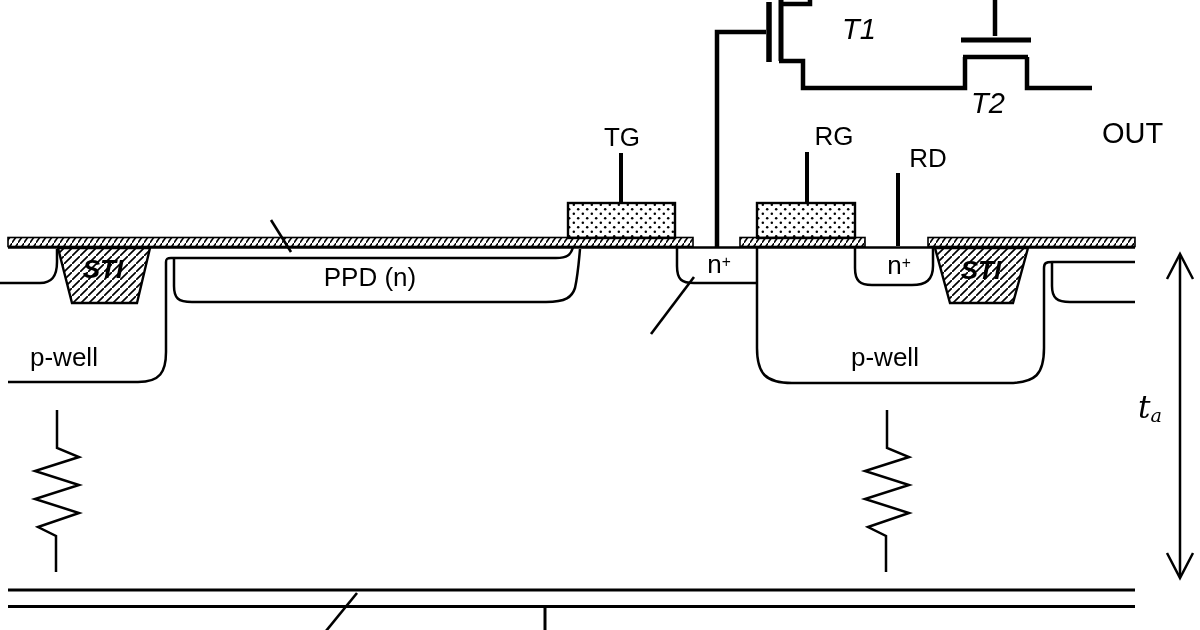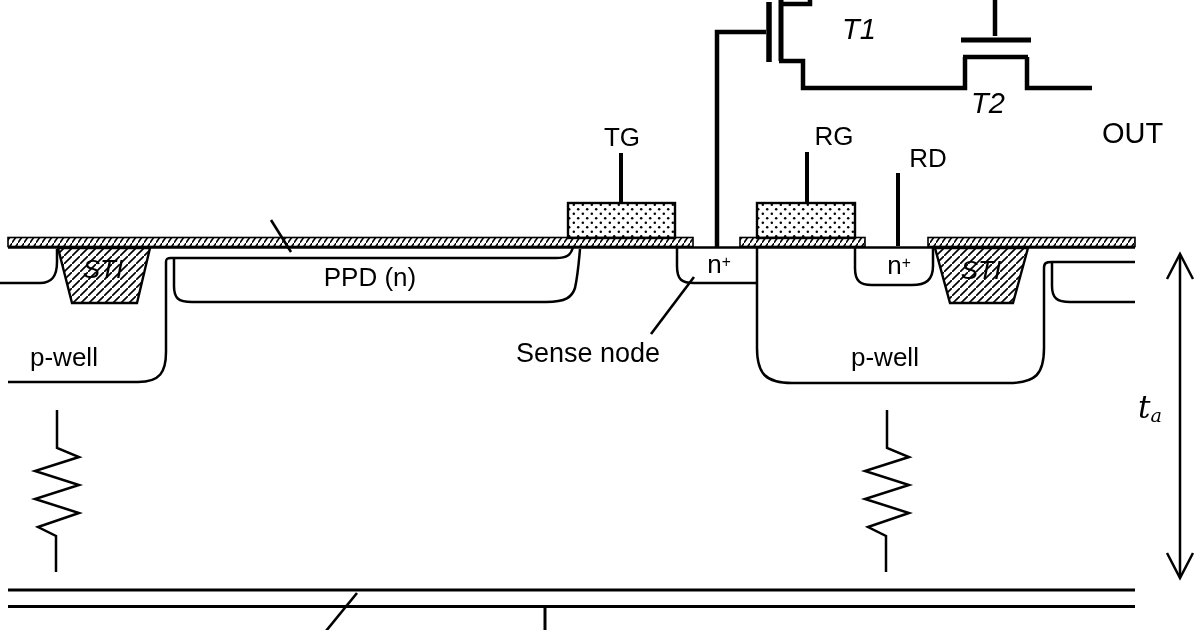--- a/index.html
+++ b/index.html
@@ -7,21 +7,21 @@
     position:relative;width:1200px;height:630px;background:#ffffff;
     overflow:hidden;font-family:"Liberation Sans",sans-serif;color:#000;
   }
   .layer{position:absolute;left:0;top:0;}
   .lbl{
     position:absolute;font-size:26px;line-height:1;white-space:nowrap;
     color:#000;font-family:"Liberation Sans",sans-serif;
   }
   .ctr{transform:translateX(-50%);}
   .it{font-style:italic;}
-  .b{font-weight:normal;}
+  .b{font-weight:bold;}
   .big{font-size:29px;}
   .lbl sup{font-size:0.6em;vertical-align:6px;line-height:0;}
   .lbl sub{font-size:0.62em;vertical-align:-4px;line-height:0;}
   .math{font-family:"DejaVu Serif",serif;font-style:italic;font-size:31px;}
 </style>
 </head>
 <body>
 
 <div class="stage">
 
@@ -122,20 +122,19 @@
   <div class="lbl ctr" style="left:719px;top:251px;">
     <span>n</span><sup>+</sup>
   </div>
   <div class="lbl ctr" style="left:899px;top:252px;">
     <span>n</span><sup>+</sup>
   </div>
 
   <div class="lbl" style="left:30px;top:344px;">p-well</div>
   <div class="lbl" style="left:851px;top:344px;">p-well</div>
 
-  <div class="lbl" style="left:516px;top:340px;font-size:27px;">Sense node</div>
 
 
   <div class="lbl math" style="left:1138px;top:392px;">
     <span>t</span><sub>a</sub>
   </div>
 
 </div>
 
 </body></html>

